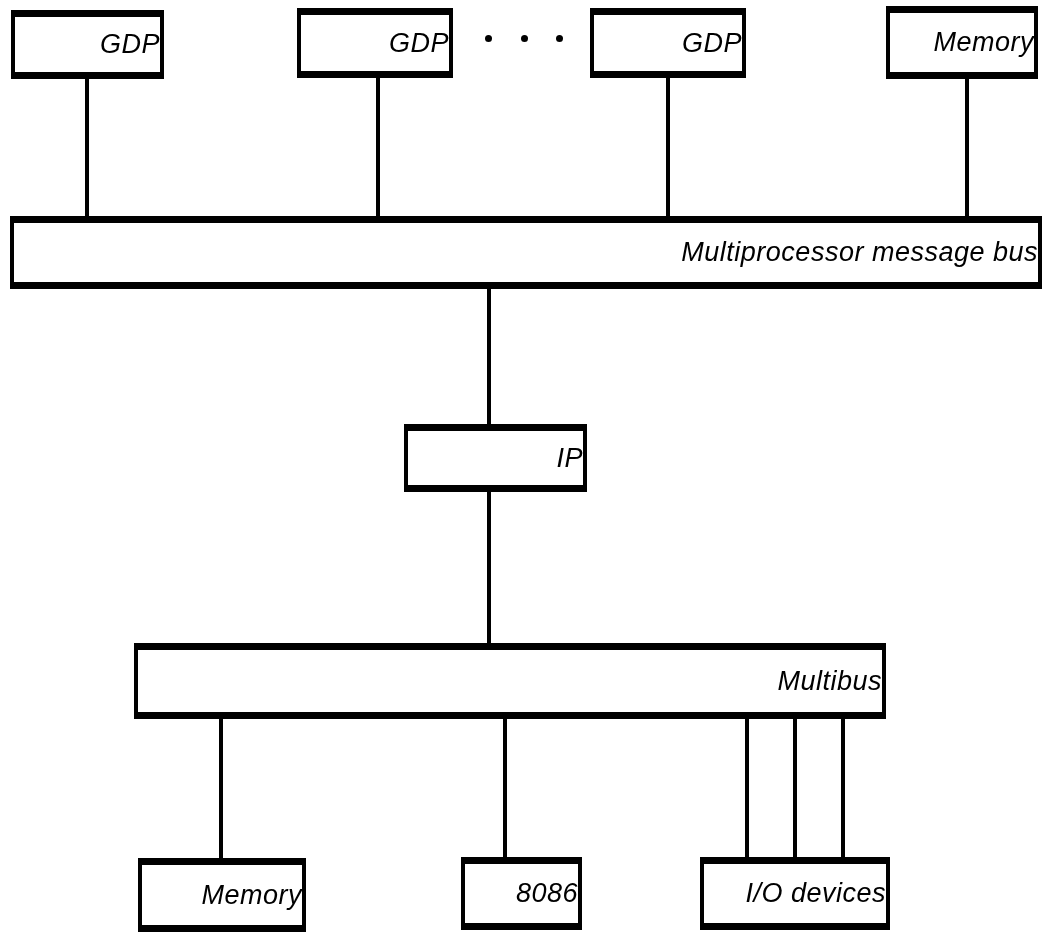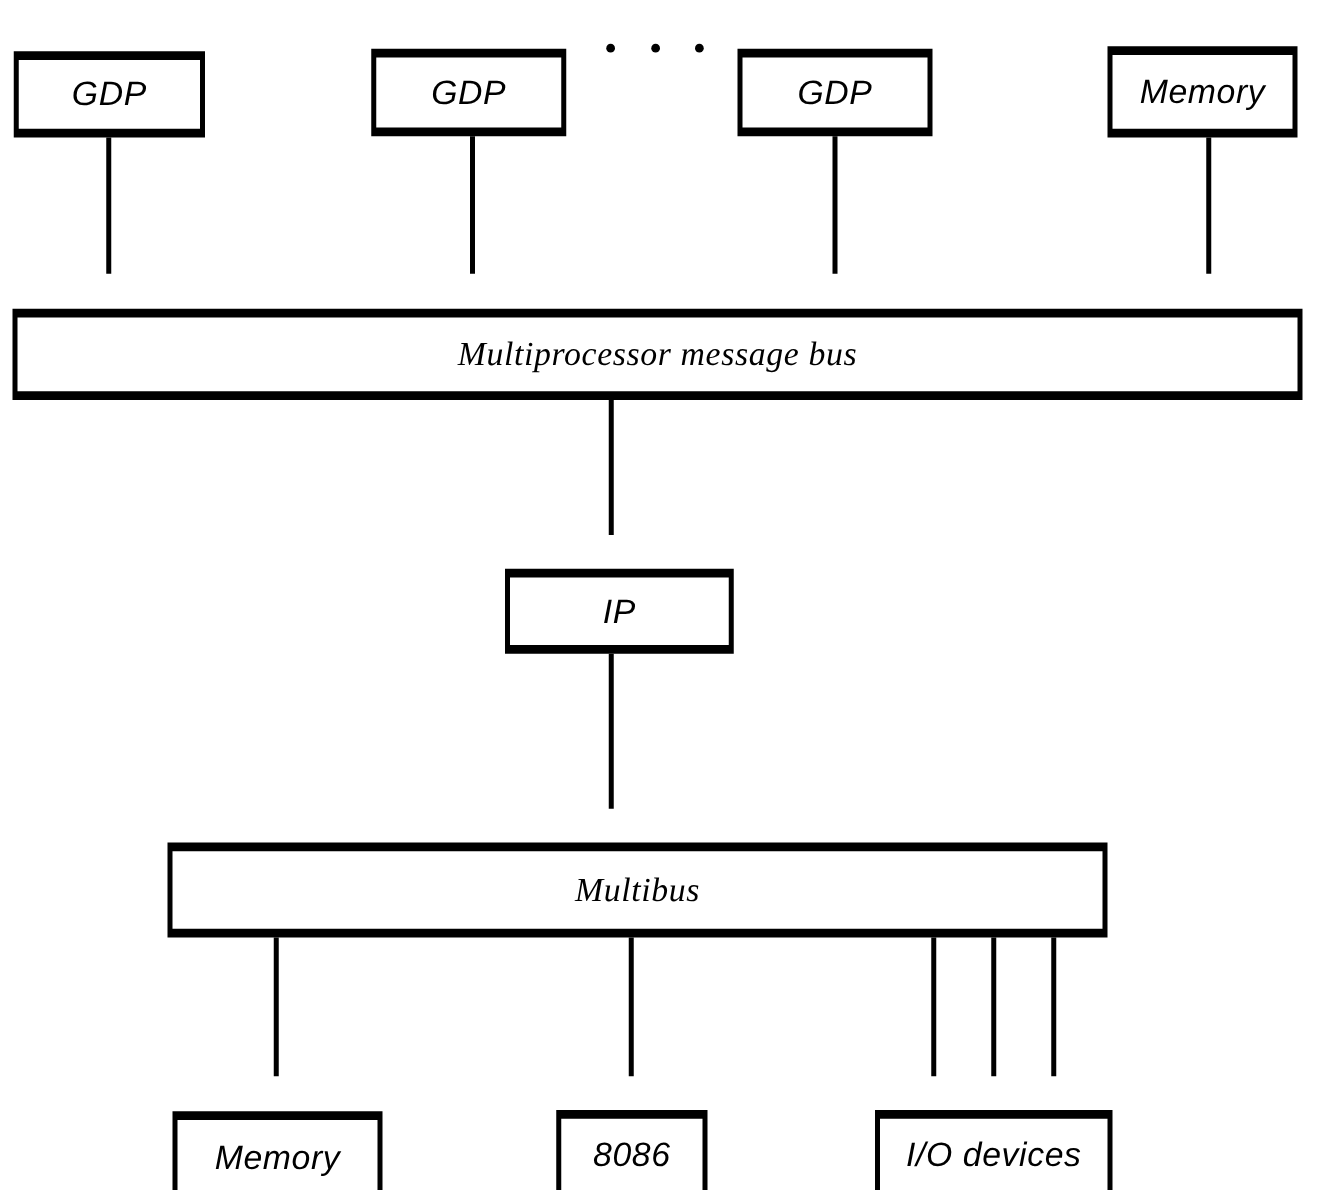--- a/index.html
+++ b/index.html
@@ -31,33 +31,32 @@
     box-sizing: border-box;
     background: #ffffff;
     border-style: solid;
     border-color: #000000;
     border-top-width: 7px;
     border-bottom-width: 7px;
     border-left-width: 4px;
     border-right-width: 4px;
     display: flex;
     align-items: center;
-    justify-content: center;
-    margin-top: 31px;
+    justify-content: flex-end;
   }
   .node-label {
     font-style: italic;
     font-weight: 400;
     color: #000000;
     white-space: nowrap;
     letter-spacing: 0.5px;
     line-height: 1;
   }
   .size-unit   { font-size: 27px; }
-  .size-bus    { font-size: 27px; font-family: Liberation Serif, serif; }
+  .size-bus    { font-size: 27px; }
   .ellipsis-group {
     position: absolute;
     display: flex;
     align-items: center;
     justify-content: space-between;
   }
   .ellipsis-dot {
     width: 7px;
     height: 7px;
     background: #000000;
@@ -101,21 +100,21 @@
       </div>
       <div class="node-box" style="left: 404px; top: 424px; width: 183px; height: 68px;">
         <span class="node-label size-unit">IP</span>
       </div>
       <div class="node-box" style="left: 134px; top: 643px; width: 752px; height: 76px;">
         <span class="node-label size-bus">Multibus</span>
       </div>
       <div class="node-box" style="left: 138px; top: 858px; width: 168px; height: 74px;">
         <span class="node-label size-unit">Memory</span>
       </div>
-      <div class="node-box" style="left: 445px; top: 857px; width: 121px; height: 73px;">
+      <div class="node-box" style="left: 461px; top: 857px; width: 121px; height: 73px;">
         <span class="node-label size-unit">8086</span>
       </div>
       <div class="node-box" style="left: 700px; top: 857px; width: 190px; height: 73px;">
         <span class="node-label size-unit">I/O devices</span>
       </div>
     </div>
 
   <div class="ellipsis-group" id="ellipsis-group" style="left:485px; top:33px; width:78px; height:10px;">
     <span class="ellipsis-dot"></span>
     <span class="ellipsis-dot"></span>

